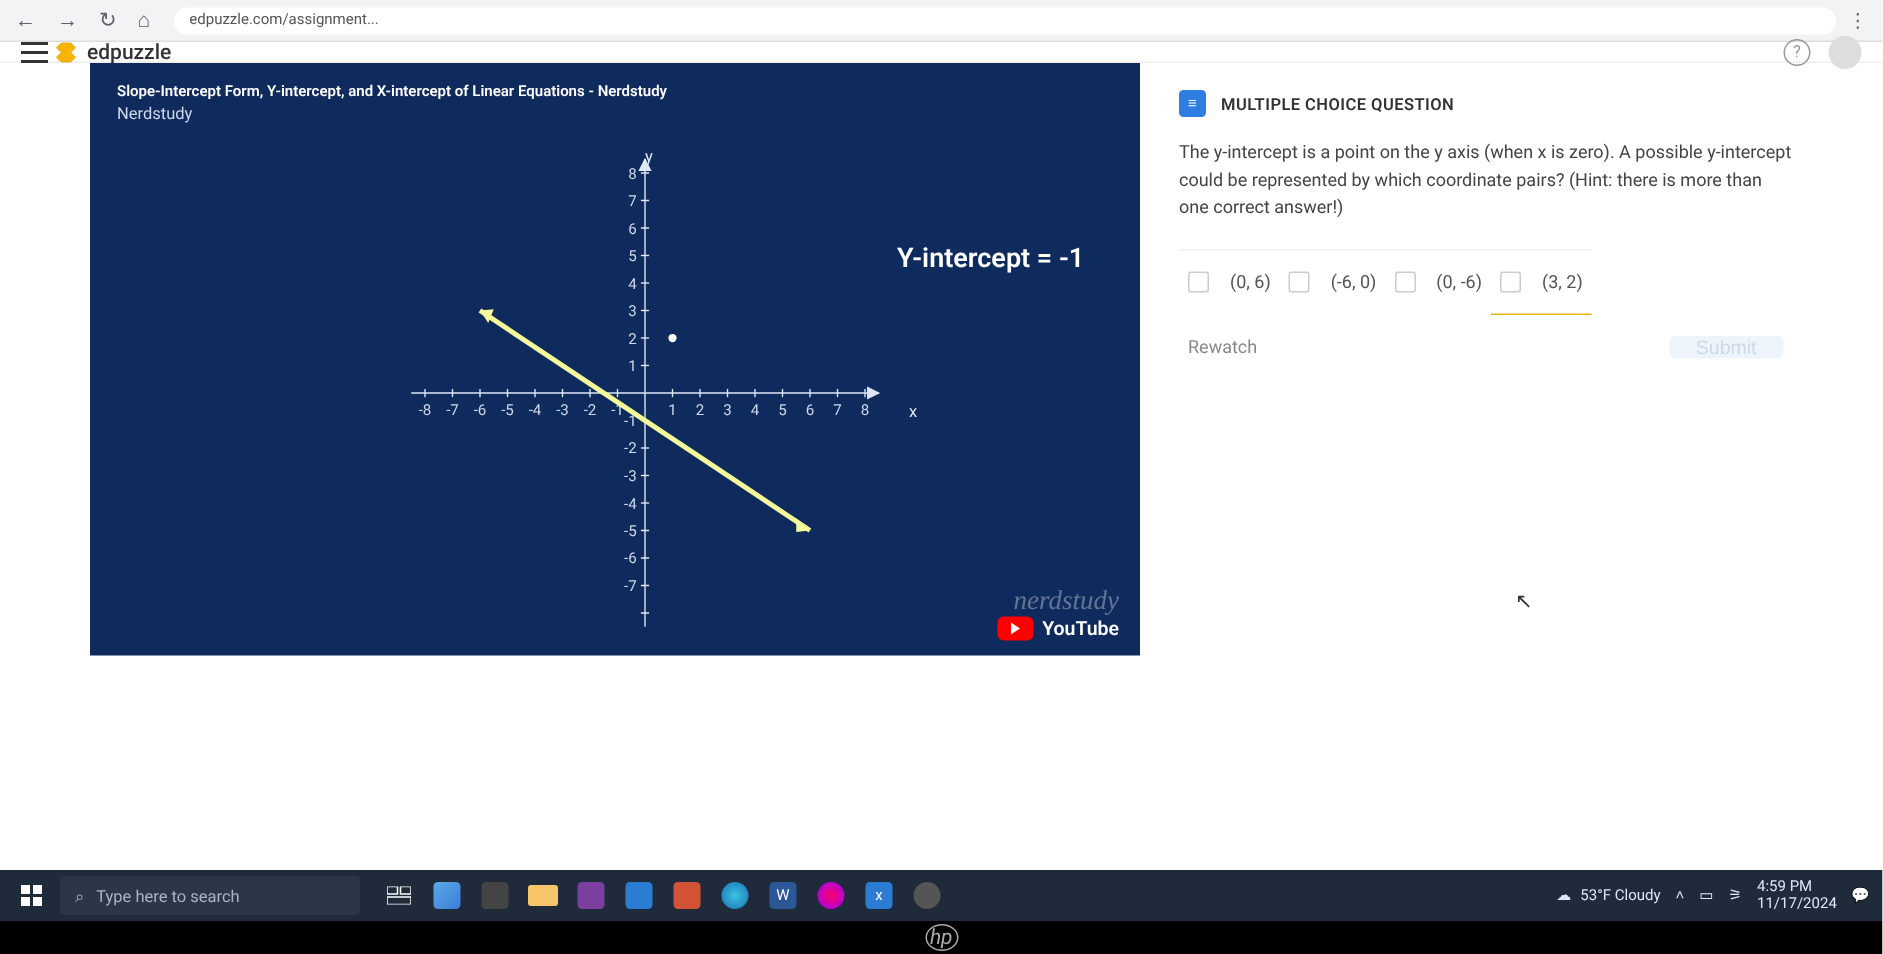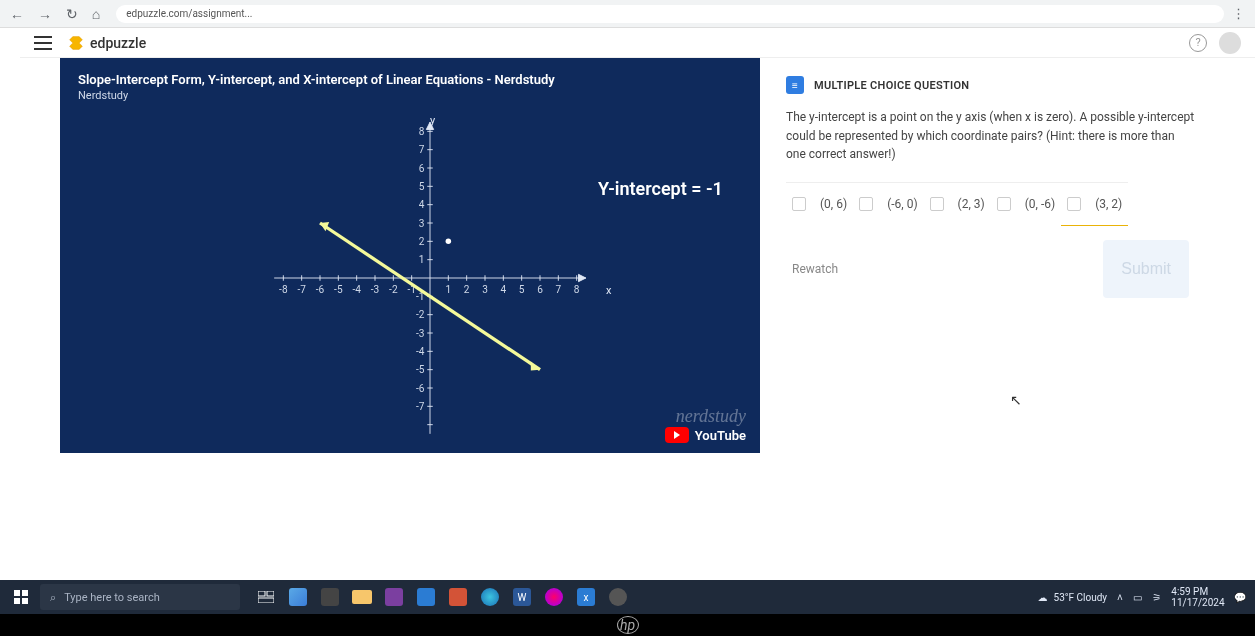--- a/index.html
+++ b/index.html
@@ -5,35 +5,35 @@
 * { margin: 0; padding: 0; box-sizing: border-box; }
 body { font-family: -apple-system, BlinkMacSystemFont, "Segoe UI", Roboto, Arial, sans-serif; background: #fff; overflow: hidden; width: 1255px; height: 636px; position: relative; }
 
 
 .browser-bar { height: 28px; background: #f1f3f4; display: flex; align-items: center; padding: 0 10px; gap: 8px; border-bottom: 1px solid #ddd; }
 .browser-bar .nav-icons { display: flex; gap: 14px; color: #5f6368; font-size: 14px; }
 .browser-bar .addr { flex: 1; background: #fff; border-radius: 14px; height: 18px; margin-left: 8px; display: flex; align-items: center; padding: 0 10px; font-size: 10px; color: #555; }
 .browser-bar .right-icons { display: flex; gap: 10px; color: #5f6368; font-size: 13px; }
 
 
-.app-header { height: 30px; display: flex; align-items: center; padding: 0 14px; gap: 16px; border-bottom: 1px solid #eee; margin-left: 20px; }
+.app-header { height: 14px; display: flex; align-items: center; padding: 0 14px; gap: 4px; border-bottom: 1px solid #eee; }
 .hamburger { width: 18px; height: 14px; display: flex; flex-direction: column; justify-content: space-between; cursor: pointer; }
 .hamburger span { height: 2px; background: #333; }
 .logo { display: flex; align-items: center; gap: 6px; font-size: 14px; color: #333; font-weight: 500; }
 .logo-mark { width: 16px; height: 16px; }
 .header-right { margin-left: auto; display: flex; align-items: center; gap: 12px; }
 .help-icon { width: 18px; height: 18px; border: 1.5px solid #999; border-radius: 50%; display: flex; align-items: center; justify-content: center; font-size: 11px; color: #999; cursor: pointer; }
 .avatar { width: 22px; height: 22px; border-radius: 50%; background: #ddd; }
 
 
 .main { display: flex; height: 510px; padding: 0 0 0 60px; }
 
 
 .video-pane { width: 700px; height: 395px; background: #0f2a5c; position: relative; color: #fff; padding: 14px 18px 0; }
-.video-title { font-size: 13px; font-weight: 600; }
+.video-title { font-size: 10px; font-weight: 600; }
 .video-subtitle { font-size: 11px; color: #cfd8e8; margin-top: 2px; }
 .graph { position: absolute; top: 55px; left: 200px; width: 340px; height: 330px; }
 .y-label { position: absolute; top: 56px; left: 370px; font-size: 11px; color: #dfe7f5; }
 .x-label { position: absolute; top: 226px; left: 546px; font-size: 11px; color: #dfe7f5; }
 .y-intercept-text { position: absolute; top: 120px; left: 490px; font-size: 18px; font-weight: 600; color: #fff; margin-left: 48px; }
 .watermark { position: absolute; bottom: 26px; right: 14px; font-size: 18px; color: rgba(255,255,255,0.35); font-style: italic; font-family: Georgia, serif; }
 .youtube-badge { position: absolute; bottom: 10px; right: 14px; display: flex; align-items: center; gap: 6px; font-size: 13px; font-weight: 600; }
 .yt-icon { width: 24px; height: 16px; background: #ff0000; border-radius: 4px; display: flex; align-items: center; justify-content: center; }
 .yt-icon::after { content: ""; border-left: 6px solid #fff; border-top: 4px solid transparent; border-bottom: 4px solid transparent; }
 
@@ -42,21 +42,21 @@
 .q-header { display: flex; align-items: center; gap: 10px; margin-bottom: 14px; }
 .q-icon { width: 18px; height: 18px; background: #2f7de1; border-radius: 3px; display: flex; align-items: center; justify-content: center; color: #fff; font-size: 10px; }
 .q-type { font-size: 11px; font-weight: 600; letter-spacing: 0.3px; color: #333; }
 .q-text { font-size: 12px; line-height: 1.55; color: #444; margin-bottom: 18px; }
 .choices { display: flex; flex-direction: row; }
 .choice { display: flex; align-items: center; gap: 14px; padding: 14px 6px; border-top: 1px solid #eee; cursor: pointer; font-size: 12px; color: #555; }
 .choice:last-of-type { border-bottom: 1px solid #eab308; }
 .checkbox { width: 14px; height: 14px; border: 1.5px solid #ccc; border-radius: 2px; flex-shrink: 0; }
 .q-footer { display: flex; align-items: center; justify-content: space-between; padding: 14px 6px 0; }
 .rewatch { font-size: 12px; color: #888; cursor: pointer; }
-.submit-btn { padding: 20px 18px; background: #eef4fb; color: #cdd8e5; border-radius: 4px; font-size: 16px; border: none; }
+.submit-btn { padding: 0 18px; background: #eef4fb; color: #cdd8e5; border-radius: 4px; font-size: 13px; border: none; }
 
 
 .taskbar { position: absolute; bottom: 22px; left: 0; right: 0; height: 34px; background: #1f2a3a; display: flex; align-items: center; padding: 0 8px; gap: 6px; }
 .start-btn { width: 26px; height: 26px; display: flex; align-items: center; justify-content: center; color: #fff; cursor: pointer; }
 .search-box { display: flex; align-items: center; gap: 8px; background: #2b3646; border-radius: 3px; height: 26px; padding: 0 10px; width: 200px; color: #aab4c4; font-size: 11px; }
 .task-icons { display: flex; gap: 4px; margin-left: 6px; }
 .task-icon { width: 28px; height: 26px; display: flex; align-items: center; justify-content: center; cursor: pointer; }
 .tray { margin-left: auto; display: flex; align-items: center; gap: 10px; color: #dfe7f5; font-size: 10px; }
 .weather { display: flex; align-items: center; gap: 6px; }
 .time-block { line-height: 1.1; font-size: 10px; }
@@ -214,24 +214,20 @@
       <div class="choice">
           <div class="checkbox"></div>
           <span>(0, 6)</span>
         </div>
       <div class="choice">
           <div class="checkbox"></div>
           <span>(-6, 0)</span>
         </div>
       <div class="choice">
           <div class="checkbox"></div>
-          <span>(2, 3)</span>
-        </div>
-      <div class="choice">
-          <div class="checkbox"></div>
           <span>(0, -6)</span>
         </div>
       <div class="choice">
           <div class="checkbox"></div>
           <span>(3, 2)</span>
         </div>
     </div>
     <div class="q-footer">
       <span class="rewatch">Rewatch</span>
       <button class="submit-btn">Submit</button>

